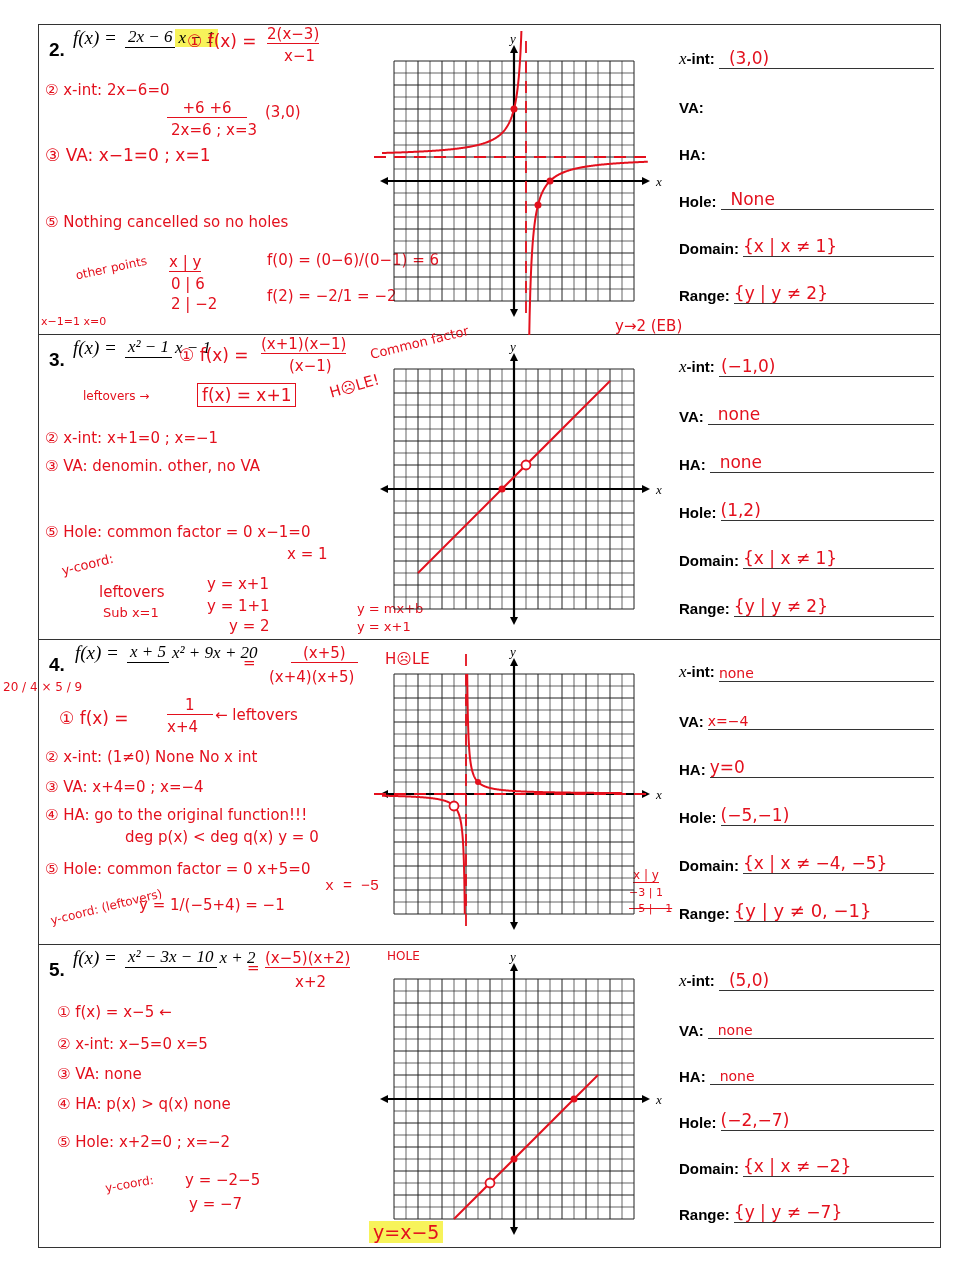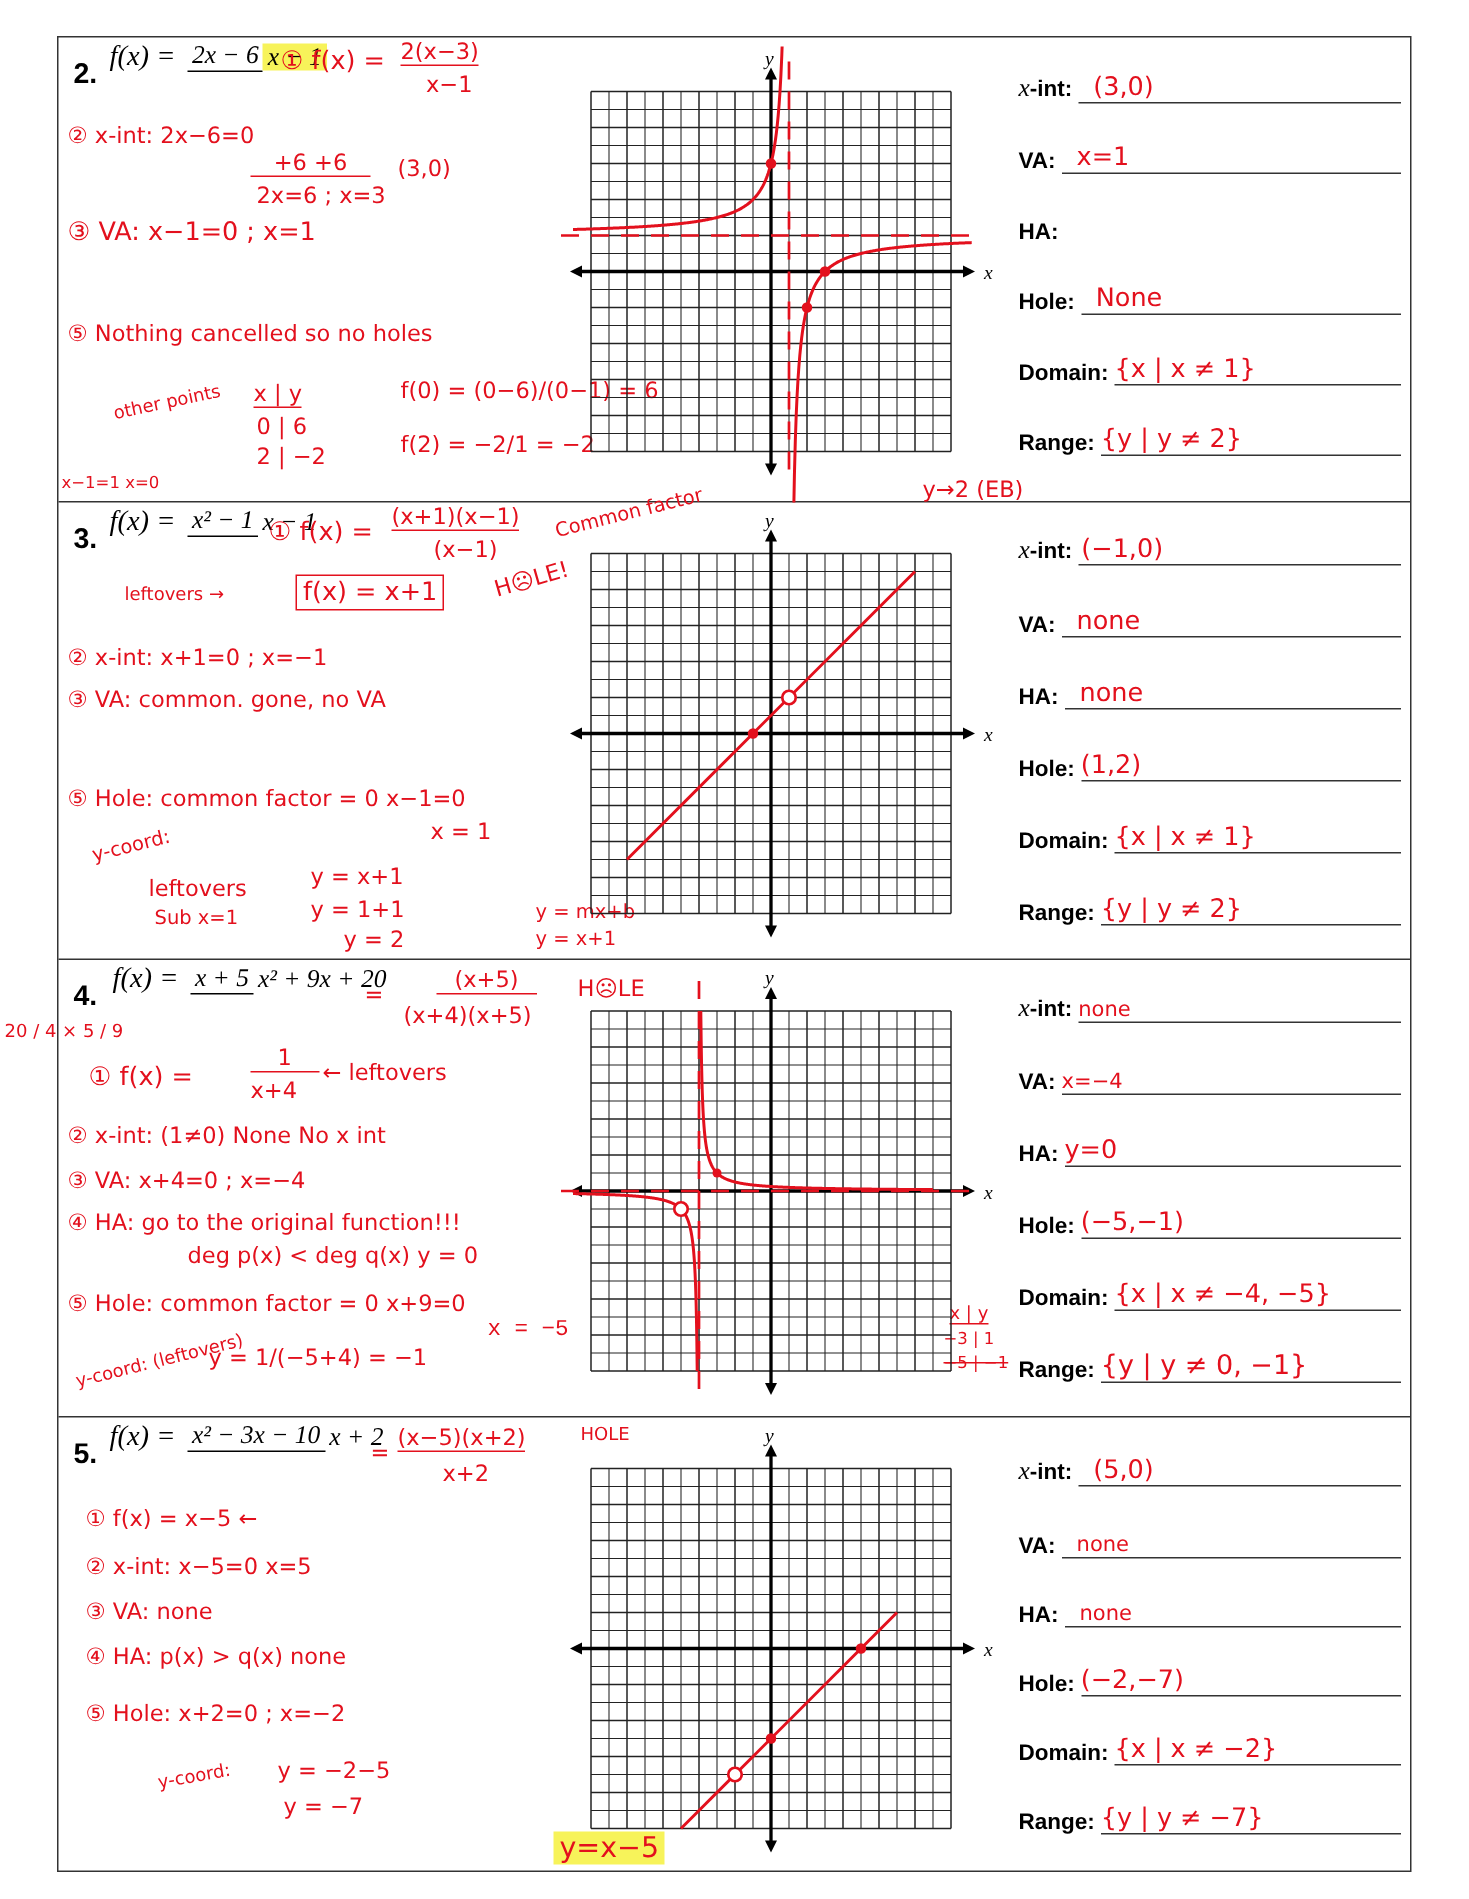--- a/index.html
+++ b/index.html
@@ -118,23 +118,20 @@
 
     <div class="answers" style="top:0;">
       <div class="arow" style="top:20px;">
           <span class="alabel"><i>x</i><span>-int:</span></span>
           <span class="aline">
             <span class="aval">(3,0)</span>
           </span>
         </div>
       <div class="arow" style="top:67px;">
           <span class="alabel">VA:</span>
-          <span class="aline">
-            <span class="aval">x=1</span>
-          </span>
         </div>
       <div class="arow" style="top:114px;">
           <span class="alabel">HA:</span>
         </div>
       <div class="arow" style="top:161px;">
           <span class="alabel">Hole:</span>
           <span class="aline">
             <span class="aval">None</span>
           </span>
         </div>
@@ -163,21 +160,21 @@
       </span>
     </div>
     <span class="red redbig" style="left:140px;top:10px;">① f(x) =</span>
     <span class="red" style="left:222px;top:0px;border-bottom:1.5px solid #e3101d;">(x+1)(x−1)</span>
     <span class="red" style="left:250px;top:22px;">(x−1)</span>
     <span class="red" style="left:330px;top:0px;font-size:13px;transform:rotate(-14deg);">Common factor</span>
     <span class="red" style="left:290px;top:42px;transform:rotate(-16deg);">H☹LE!</span>
     <span class="red" style="left:44px;top:54px;font-size:12px;">leftovers →</span>
     <span class="red redbig" style="left:158px;top:48px;border:1.8px solid #e3101d;padding:1px 4px;">f(x) = x+1</span>
     <span class="red" style="left:6px;top:94px;">② x-int: x+1=0 ; x=−1</span>
-    <span class="red" style="left:6px;top:122px;">③ VA: common. gone, no VA</span>
+    <span class="red" style="left:6px;top:122px;">③ VA: denomin. other, no VA</span>
     <span class="red" style="left:6px;top:188px;">⑤ Hole: common factor = 0   x−1=0</span>
     <span class="red" style="left:248px;top:210px;">x = 1</span>
     <span class="red" style="left:22px;top:222px;font-size:13px;transform:rotate(-14deg);">y-coord:</span>
     <span class="red" style="left:60px;top:248px;">leftovers</span>
     <span class="red" style="left:64px;top:270px;font-size:13px;">Sub x=1</span>
     <span class="red" style="left:168px;top:240px;">y = x+1</span>
     <span class="red" style="left:168px;top:262px;">y = 1+1</span>
     <span class="red" style="left:190px;top:282px;">y = 2</span>
     <span class="red" style="left:318px;top:266px;font-size:13px;">y = mx+b</span>
     <span class="red" style="left:318px;top:284px;font-size:13px;">y = x+1</span>
@@ -293,21 +290,21 @@
     <span class="red" style="left:346px;top:10px;">H☹LE</span>
     <span class="red" style="left:-36px;top:40px;font-size:12px;">20 / 4 × 5 / 9</span>
     <span class="red redbig" style="left:20px;top:68px;">① f(x) =</span>
     <span class="red" style="left:128px;top:56px;border-bottom:1.5px solid #e3101d;padding:0 18px;">1</span>
     <span class="red" style="left:128px;top:78px;">x+4</span>
     <span class="red" style="left:176px;top:66px;">← leftovers</span>
     <span class="red" style="left:6px;top:108px;">② x-int: (1≠0)  None  No x int</span>
     <span class="red" style="left:6px;top:138px;">③ VA: x+4=0 ; x=−4</span>
     <span class="red" style="left:6px;top:166px;">④ HA: go to the original function!!!</span>
     <span class="red" style="left:86px;top:188px;">deg p(x) &lt; deg q(x)   y = 0</span>
-    <span class="red" style="left:6px;top:220px;">⑤ Hole: common factor = 0   x+9=0</span>
+    <span class="red" style="left:6px;top:220px;">⑤ Hole: common factor = 0   x+5=0</span>
     <span class="red" style="left:286px;top:238px;font-family:Liberation Mono, monospace;">x = −5</span>
     <span class="red" style="left:10px;top:260px;font-size:12px;transform:rotate(-14deg);">y-coord: (leftovers)</span>
     <span class="red" style="left:100px;top:256px;">y = 1/(−5+4) = −1</span>
     <span class="red" style="left:594px;top:228px;font-size:12px;border-bottom:1px solid #e3101d;">x | y</span>
     <span class="red" style="left:590px;top:246px;font-size:11px;">−3 | 1</span>
     <span class="red" style="left:590px;top:262px;font-size:11px;text-decoration:line-through;">−5 | −1</span>
 
     <svg class="graph" style="left:332px;top:4px;" width="300" height="300">
         <line x1="23" y1="30" x2="23" y2="270" stroke="#222" stroke-width="1"></line>
         <line x1="23" y1="30" x2="263" y2="30" stroke="#222" stroke-width="1"></line>

